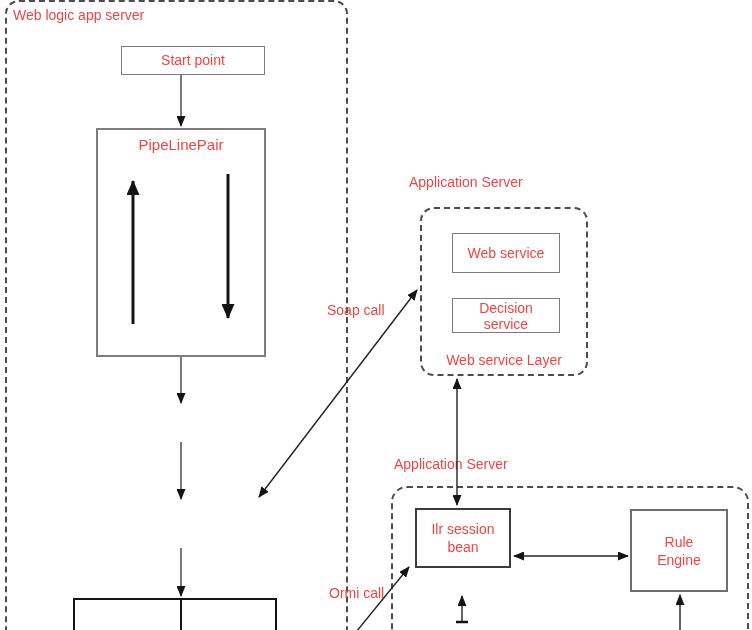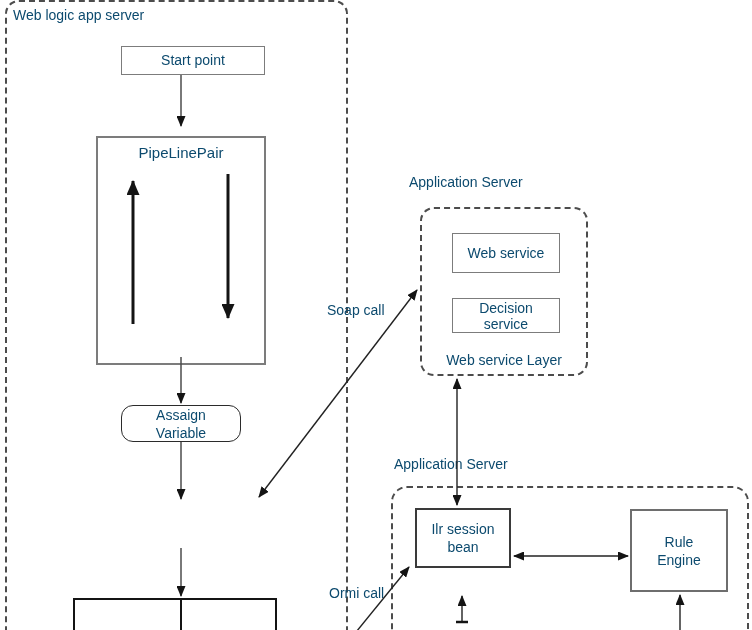--- a/index.html
+++ b/index.html
@@ -1,34 +1,34 @@
 <!DOCTYPE html>
 <html><head>
 <meta charset="utf-8">
 <style>
   html,body{margin:0;padding:0;background:#fff;}
   .wrap{
     position:relative; width:752px; height:630px; overflow:hidden;
-    background:#ffffff; color:#0c4a6e;
+    background:#ffffff; color:#ef4444;
     font-family:"Liberation Sans", sans-serif; font-size:14px;
   }
   .dashed{
     position:absolute; box-sizing:border-box;
     border:2px dashed #4c4c4c; border-radius:14px; background:transparent;
   }
   #c-weblogic   {left:5px;   top:0px;   width:343px; height:660px;}
   #c-app-top    {left:420px; top:207px; width:168px; height:169px;}
   #c-app-bottom {left:391px; top:486px; width:358px; height:180px; border-radius:16px;}
 
   .node{
     position:absolute; box-sizing:border-box; background:#fff;
     display:flex; flex-direction:column; align-items:center; justify-content:center;
     text-align:center; line-height:17px; font-size:14px;
   }
-  .gray{border:2px solid #7c7c7c;margin-top:8px;}
+  .gray{border:2px solid #7c7c7c;}
   .thin-gray{border:1.5px solid #7c7c7c;}
   .dark{border:1.5px solid #2b2b2b;}
 
   #n-start     {left:121px; top:46px;  width:144px; height:29px;}
   #n-pipeline  {left:96px;  top:128px; width:170px; height:229px; justify-content:flex-start; padding-top:6px; font-size:15px;}
   #n-assaign   {left:121px; top:405px; width:120px; height:37px; border-radius:12px; line-height:18px;}
   #n-routing   {left:97px;  top:501px; width:156px; height:47px; border-radius:14px; justify-content:flex-start; padding-top:8px;}
   #n-bottom    {left:73px;  top:598px; width:204px; height:50px; border:2px solid #141414;}
   #n-webservice{left:452px; top:233px; width:108px; height:40px;}
   #n-decision  {left:452px; top:298px; width:108px; height:35px; line-height:16px;}
@@ -63,24 +63,20 @@
   <div class="lbl" id="l-ormi">Ormi call</div>
 
   <div class="node thin-gray" id="n-start">
     <span>Start point</span>
   </div>
 
   <div class="node gray" id="n-pipeline">
     <span>PipeLinePair</span>
   </div>
 
-  <div class="node dark" id="n-assaign">
-    <span>Assaign</span>
-    <span>Variable</span>
-  </div>
 
 
   <div class="node" id="n-bottom"></div>
 
   <div class="node thin-gray" id="n-webservice">
     <span>Web service</span>
   </div>
 
   <div class="node thin-gray" id="n-decision">
     <span>Decision</span>

